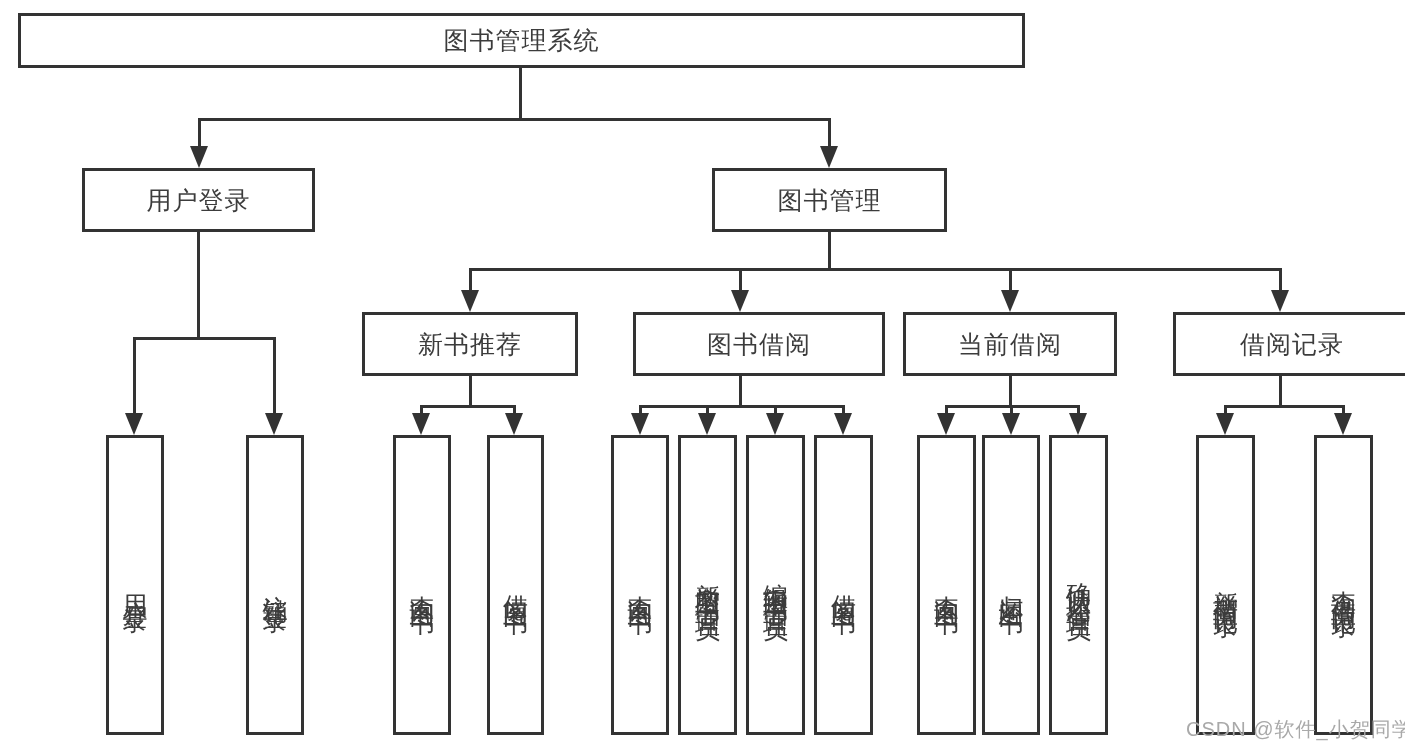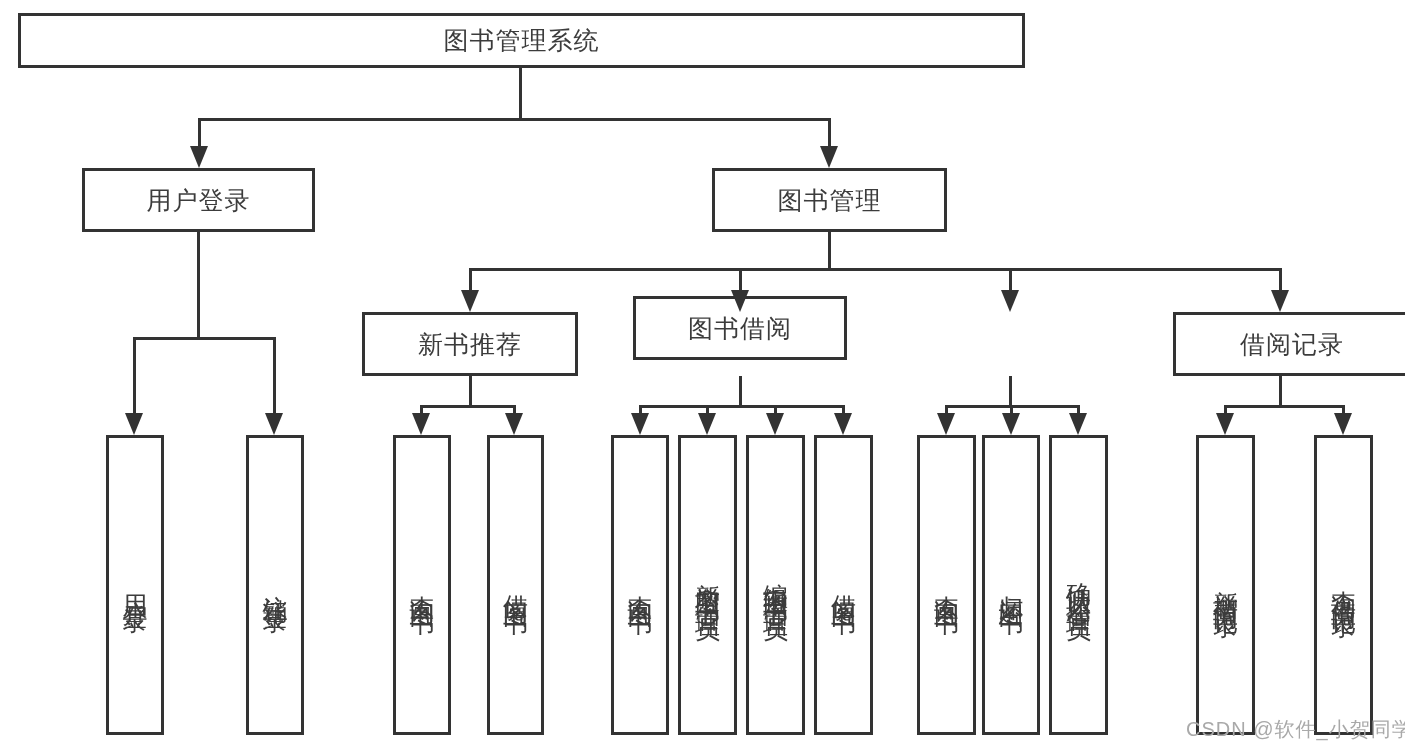--- a/index.html
+++ b/index.html
@@ -61,22 +61,25 @@
   <div class="node" style="left:82px; top:168px; width:233px; height:64px;">
     <span>用户登录</span>
   </div>
   <div class="node" style="left:362px; top:312px; width:216px; height:64px;">
     <span>新书推荐</span>
   </div>
 
   <div class="node" style="left:712px; top:168px; width:235px; height:64px;">
     <span>图书管理</span>
   </div>
-  <div class="node" style="left:633px; top:296px; width:214px; height:64px;text-align:right;">
+  <div class="node" style="left:633px; top:312px; width:252px; height:64px;text-align:right;">
     <span>图书借阅</span>
+  </div>
+  <div class="node" style="left:903px; top:312px; width:214px; height:64px;">
+    <span>当前借阅</span>
   </div>
   <div class="node" style="left:1173px; top:312px; width:238px; height:64px;">
     <span>借阅记录</span>
   </div>
 
   <div class="node leaf" style="left:106px; top:435px; width:58px; height:300px;">
     <span class="vtext">用户登录</span>
   </div>
   <div class="node leaf" style="left:246px; top:435px; width:58px; height:300px;">
     <span class="vtext">注销登录</span>

